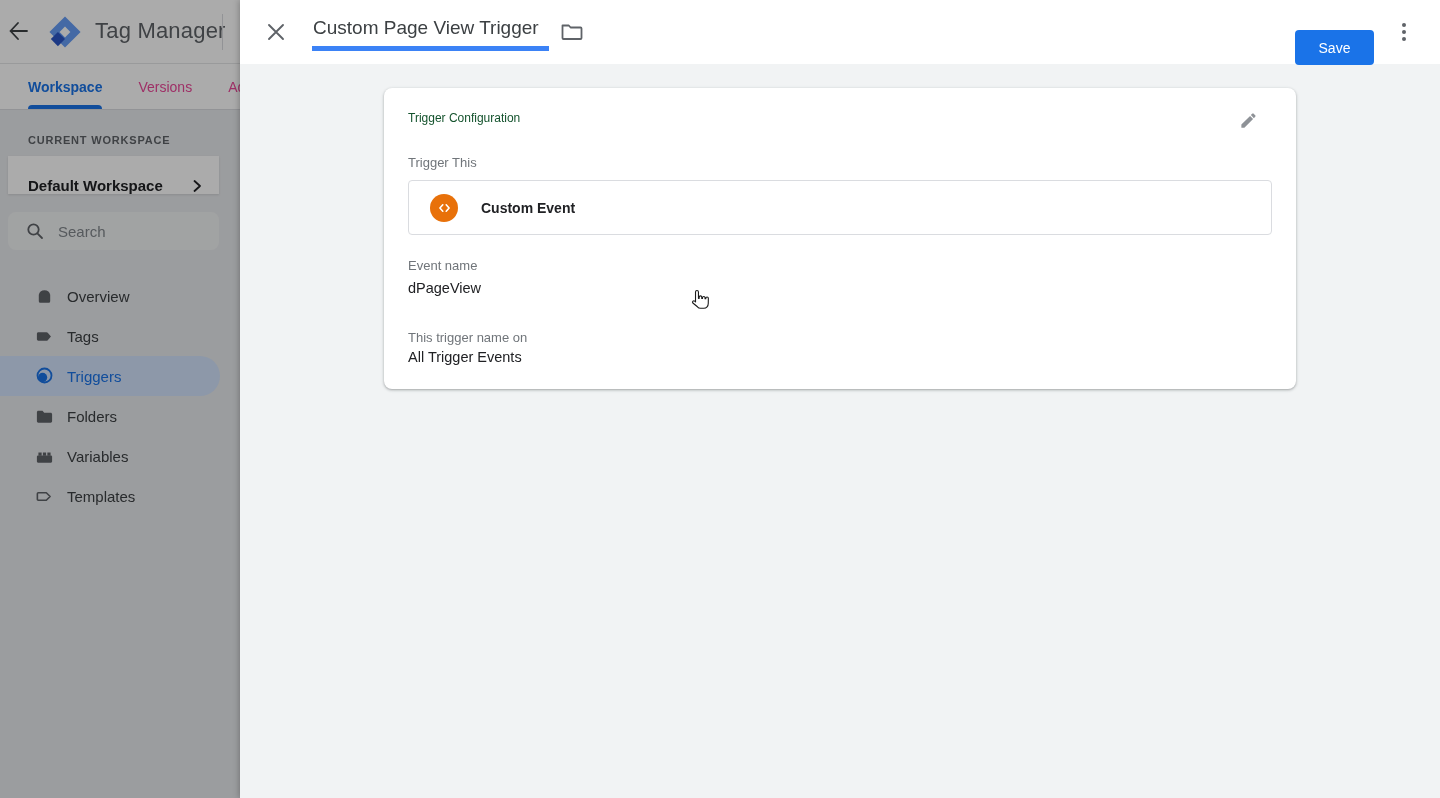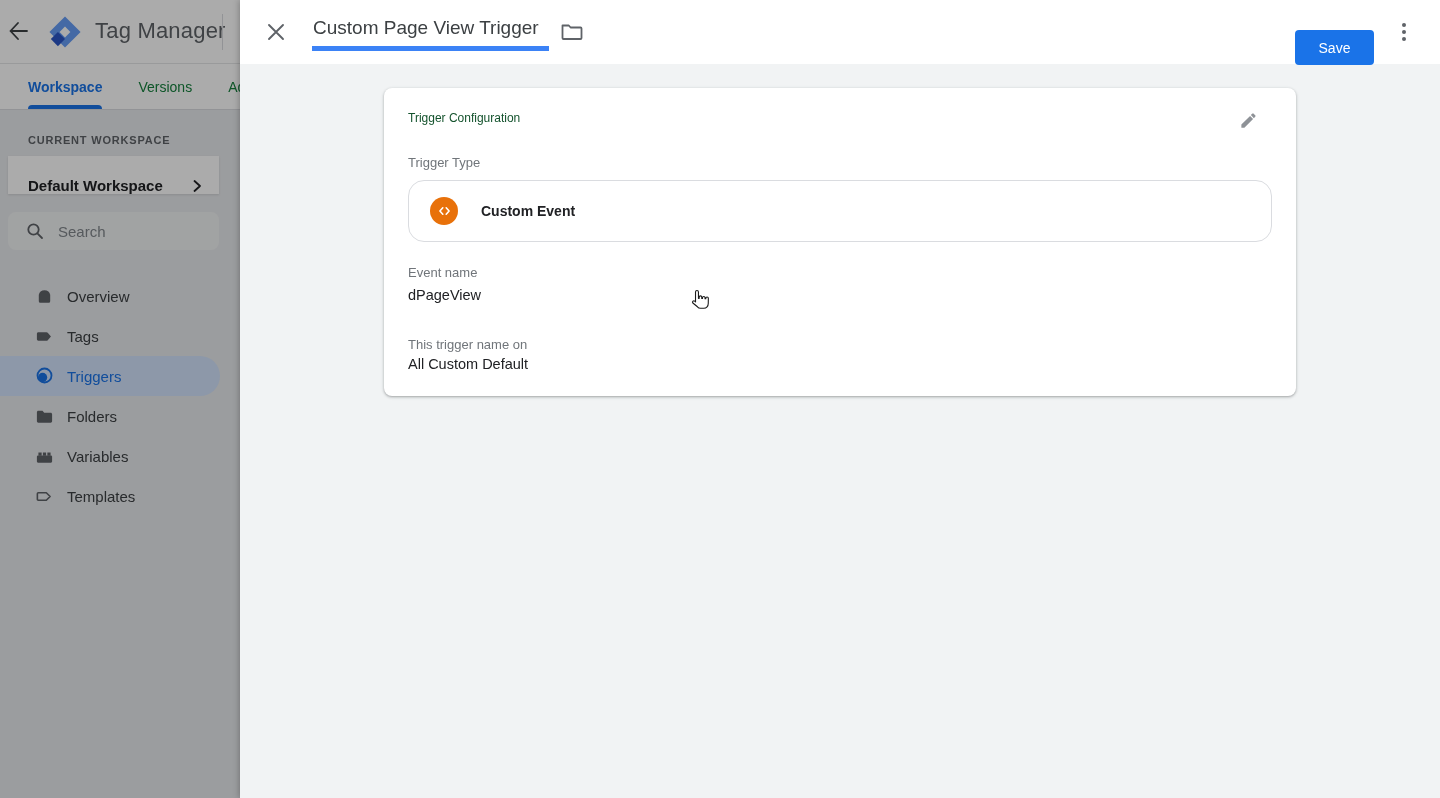--- a/index.html
+++ b/index.html
@@ -11,21 +11,21 @@
   
   .left-app { position:absolute; inset:0; width:740px; z-index:1; background:#e8eaed; }
 
   .gtm-header { position:relative; height:64px; background:#fff; border-bottom:1px solid #e4e6e8; }
   .back-btn { position:absolute; left:6px; top:21px; width:24px; height:22px; background:none; border:none; cursor:pointer; }
   .gtm-logo { position:absolute; left:48px; top:15px; }
   .gtm-title { position:absolute; left:95px; top:18px; font-size:22px; color:#5f6368; letter-spacing:.2px; }
   .header-divider { position:absolute; left:222px; top:14px; width:1px; height:36px; background:#dadce0; }
 
   .tabs-bar { position:relative; height:46px; background:#fff; border-bottom:1px solid #dadce0; display:flex; align-items:stretch; padding-left:28px; }
-  .tab { position:relative; display:flex; align-items:center; margin-right:36px; font-size:14px; color:#15803d; cursor:pointer; white-space:nowrap; }
+  .tab { position:relative; display:flex; align-items:center; margin-right:36px; font-size:14px; color:#ec4899; cursor:pointer; white-space:nowrap; }
   .tab.active { color:#1a73e8; font-weight:700; }
   .tab-underline { position:absolute; left:0; right:0; bottom:0; height:4px; border-radius:4px 4px 0 0; background:#1a73e8; }
 
   .side-content { position:relative; }
   .cw-label { margin:24px 0 10px 28px; font-size:11px; font-weight:700; letter-spacing:.8px; color:#5f6368; }
   .workspace-card { margin:0 20px 0 8px; width:211px; height:38px; background:#fff; border-radius:0; display:flex; align-items:flex-end; padding:0 14px 0 20px; cursor:pointer; box-shadow:0 1px 2px rgba(60,64,67,.15); }
   .workspace-card .ws-name { flex:1; font-size:15px; font-weight:700; color:#202124; }
   .search-box { margin:18px 20px 0 8px; width:211px; height:38px; background:#f1f3f4; border-radius:8px; display:flex; align-items:center; padding-left:18px; }
   .search-box input { border:none; outline:none; background:transparent; margin-left:14px; width:140px; font-size:15px; color:#3c4043; font-family:inherit; }
   .search-box input::placeholder { color:#80868b; }
@@ -50,21 +50,21 @@
   .save-btn { position:absolute; left:1055px; top:30px; width:79px; height:35px; background:#1a73e8; color:#fff; border:none; border-radius:4px; font-size:14px; font-weight:500; font-family:inherit; cursor:pointer; }
   .kebab-btn { position:absolute; left:1153px; top:21px; width:22px; height:22px; background:none; border:none; cursor:pointer; }
 
   .editor-body { position:relative; height:734px; }
   .config-card { position:relative; width:912px; margin:0 auto; top:24px; min-height:294px; background:#fff; border-radius:8px; box-shadow:0 1px 2px rgba(60,64,67,.3), 0 1px 3px 1px rgba(60,64,67,.12); padding:23px 24px 24px 24px; }
   .card-head { display:flex; align-items:flex-start; justify-content:space-between; }
   .card-title { font-size:12px; color:#14532d; }
   .edit-btn { background:none; border:none; cursor:pointer; padding:2px; margin:-2px 12px 0 0; }
 
   .field-label { margin-top:20px; font-size:13px; color:#70757a; }
-  .type-box { margin-top:10px; height:62px; border:1px solid #dadce0; border-radius:16px; display:flex; align-items:center; padding-left:21px; cursor:pointer; }
+  .type-box { margin-top:10px; height:55px; border:1px solid #dadce0; border-radius:4px; display:flex; align-items:center; padding-left:21px; cursor:pointer; }
   .type-icon { width:28px; height:28px; border-radius:50%; background:#e8710a; display:flex; align-items:center; justify-content:center; }
   .type-name { margin-left:23px; font-size:14px; font-weight:700; color:#202124; }
 
   .field-value { margin-top:7px; font-size:14.5px; color:#202124; }
   .label-gap { margin-top:34px; }
   .value-tight { margin-top:4px; }
 
   .cursor { position:absolute; left:688px; top:288px; z-index:5; pointer-events:none; }
 </style>
 </head>
@@ -209,36 +209,36 @@
       <div class="config-card">
         <div class="card-head">
           <span class="card-title">Trigger Configuration</span>
           <button class="edit-btn">
             <svg width="19" height="19" viewBox="0 0 24 24">
               <path d="M3 17.2 V21 h3.8 L17.8 10 14 6.2 z M20.7 7.1 c.4-.4.4-1 0-1.4 l-2.4-2.4 c-.4-.4-1-.4-1.4 0 L15 5.2 18.8 9 z" fill="#8e9297"></path>
             </svg>
           </button>
         </div>
 
-        <div class="field-label">Trigger Type</div>
+        <div class="field-label">Trigger This</div>
 
         <div class="type-box">
           <span class="type-icon">
             <svg width="15" height="14" viewBox="0 0 14 14">
               <path d="M5.3 3.8 L2.4 7 L5.3 10.2 M8.7 3.8 L11.6 7 L8.7 10.2" fill="none" stroke="#ffffff" stroke-width="1.6" stroke-linecap="round" stroke-linejoin="round"></path>
             </svg>
           </span>
           <span class="type-name">Custom Event</span>
         </div>
 
         <div class="field-label" style="margin-top:23px;">Event name</div>
         <div class="field-value">dPageView</div>
 
         <div class="field-label label-gap">This trigger name on</div>
-        <div class="field-value value-tight">All Custom Default</div>
+        <div class="field-value value-tight">All Trigger Events</div>
       </div>
     </div>
   </section>
 
   <svg class="cursor" width="22" height="24" viewBox="0 0 24 26">
     <path d="M9.8 2.6 c.9 0 1.6.7 1.6 1.6 v7 h.8 V9.9 c0-.8.6-1.4 1.4-1.4 .8 0 1.4.6 1.4 1.4 v1.4 h.8 v-.8 c0-.8.6-1.4 1.4-1.4 .8 0 1.4.6 1.4 1.4 v1 h.8 v-.3 c0-.8.6-1.4 1.4-1.4 .8 0 1.4.6 1.4 1.4 l-.1 5.6 c0 1.3-.4 2.6-1.3 3.6 -.9 1-2.1 1.6-3.5 1.6 h-3.6 c-1.3 0-2.6-.6-3.4-1.6 L5.3 16.3 c-.5-.6-.5-1.5.1-2 .6-.5 1.4-.5 2 0 l.8.8 V4.2 c0-.9.7-1.6 1.6-1.6 z" fill="#ffffff" stroke="#1b1b1b" stroke-width="1.2" stroke-linejoin="round"></path>
   </svg>
 
 </div>
 

